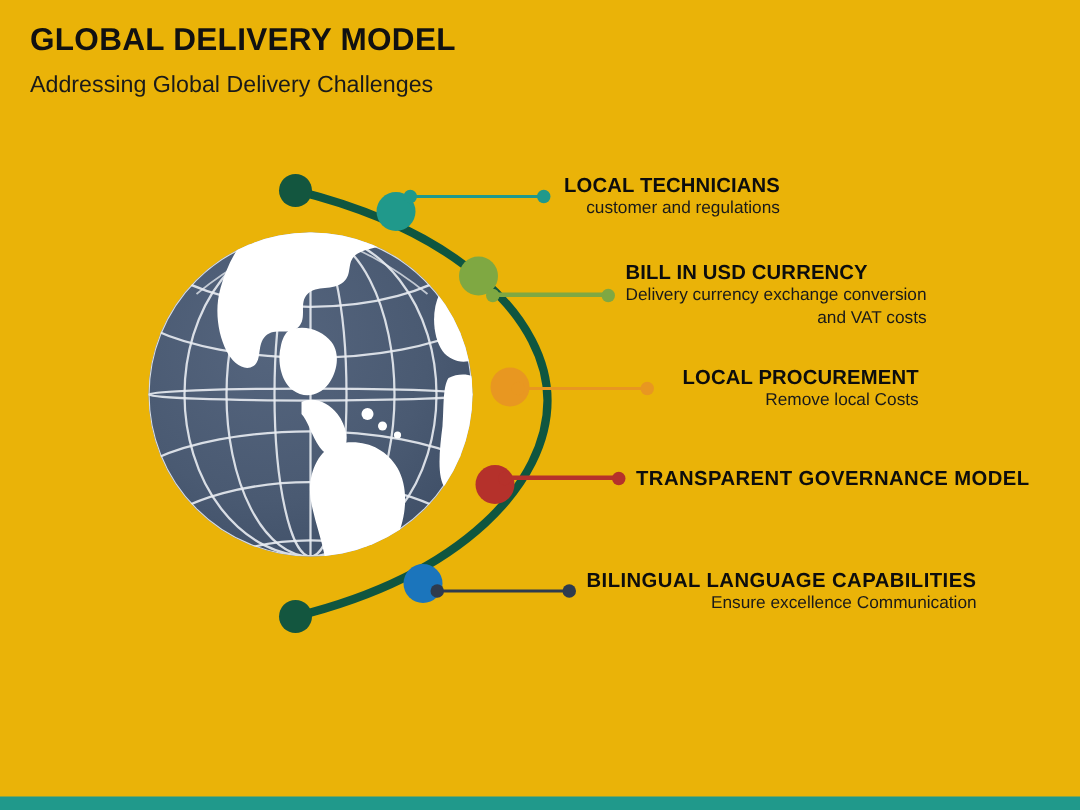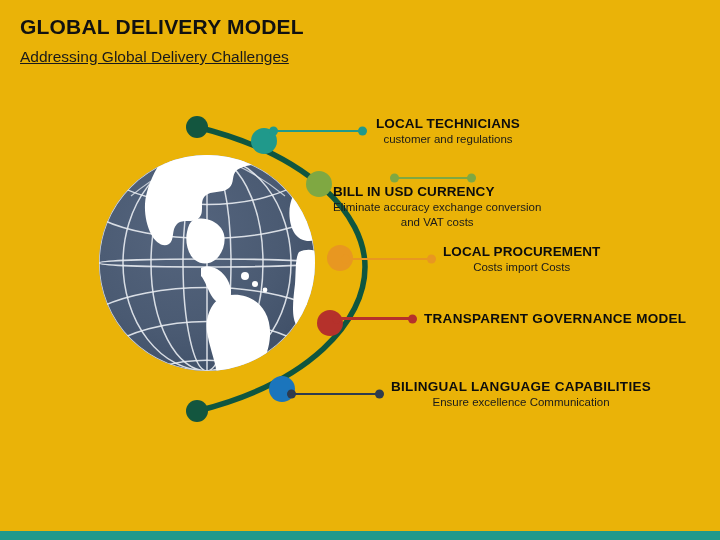--- a/index.html
+++ b/index.html
@@ -36,21 +36,20 @@
     letter-spacing: 0.2px;
     line-height: 26px;
     margin: 0;
   }
   #slide-subtitle {
     font-size: 15.5px;
     font-weight: normal;
     color: #1a1a1a;
     line-height: 22px;
     margin: 6px 0 0 0;
-    text-decoration: underline;
   }
 
   
   #diagram {
     position: absolute;
     left: 0;
     top: 95px;
     width: 720px;
     height: 345px;
   }
@@ -111,32 +110,32 @@
   }
   .callout-title.wide {
     font-family: "Liberation Sans", sans-serif;
     letter-spacing: 0.3px;
   }
   .callout-desc {
     font-size: 11.5px;
     font-weight: normal;
     color: #1a1a1a;
     line-height: 15px;
-    text-align: center;
+    text-align: right;
   }
 
   
   #callout-0 { left: 270px; top: 20px; }
   #callout-0 .connector { width: 96px; }
   #callout-0 .callout-text { margin-left: 10px; }
 
-  #callout-1 { left: 325px; top: 78px; flex-direction: column; }
+  #callout-1 { left: 325px; top: 78px; }
   #callout-1 .connector { width: 84px; }
 
-  #callout-2 { left: 342px; top: 148px; }
+  #callout-2 { left: 342px; top: 148px; gap: 12px; }
   #callout-2 .connector { width: 93px; }
 
   #callout-3 { left: 333px; top: 215px; }
   #callout-3 .connector { width: 83px; }
 
   #callout-4 { left: 288px; top: 283px; }
   #callout-4 .connector { width: 95px; }
 
   
   #bottom-bar {
@@ -255,34 +254,34 @@
     </div>
 
     <div class="callout" id="callout-1">
       <div class="connector">
         <div class="conn-line" style="background:#7FA842"></div>
         <span class="conn-dot left" style="background:#7FA842"></span>
         <span class="conn-dot right" style="background:#7FA842"></span>
       </div>
       <div class="callout-text">
         <div class="callout-title">BILL IN USD CURRENCY</div>
-        <div class="callout-desc">Eliminate accuracy exchange conversion</div>
+        <div class="callout-desc">Delivery currency exchange conversion</div>
         <div class="callout-desc">and VAT costs</div>
       </div>
     </div>
 
     <div class="callout" id="callout-2">
       <div class="connector">
         <div class="conn-line" style="background:#E89721"></div>
         <span class="conn-dot left" style="background:#E89721"></span>
         <span class="conn-dot right" style="background:#E89721"></span>
       </div>
       <div class="callout-text">
         <div class="callout-title">LOCAL PROCUREMENT</div>
-        <div class="callout-desc">Costs import Costs</div>
+        <div class="callout-desc">Remove local Costs</div>
       </div>
     </div>
 
     <div class="callout" id="callout-3">
       <div class="connector">
         <div class="conn-line" style="background:#B5312B"></div>
         <span class="conn-dot left" style="background:#B5312B"></span>
         <span class="conn-dot right" style="background:#B5312B"></span>
       </div>
       <div class="callout-text">

